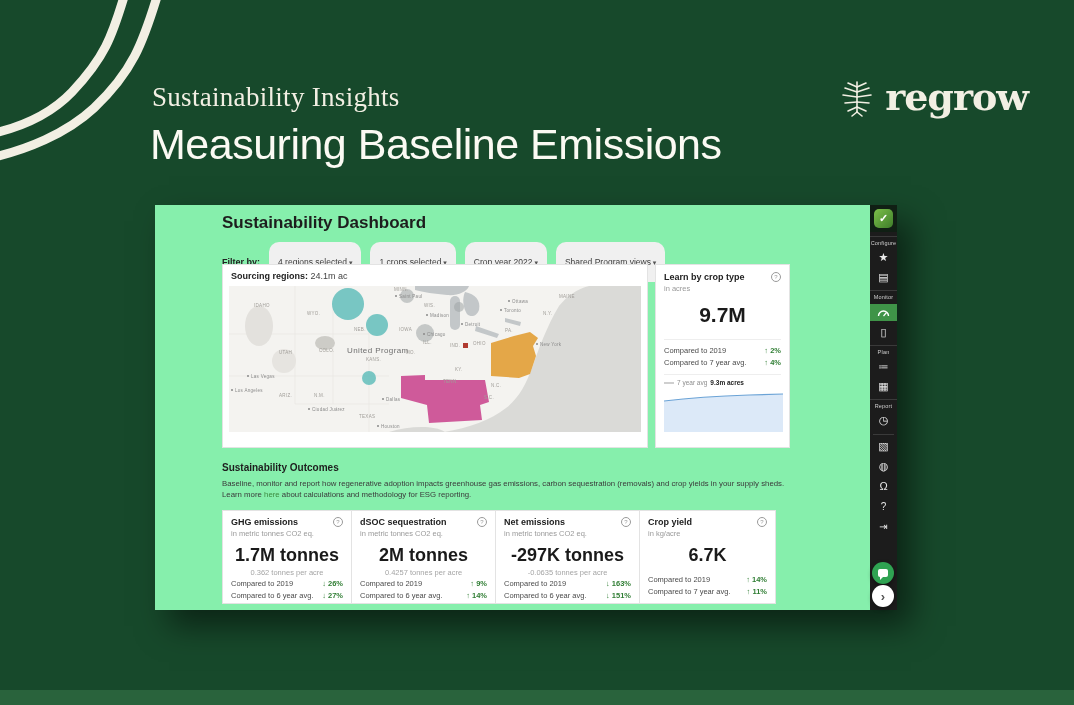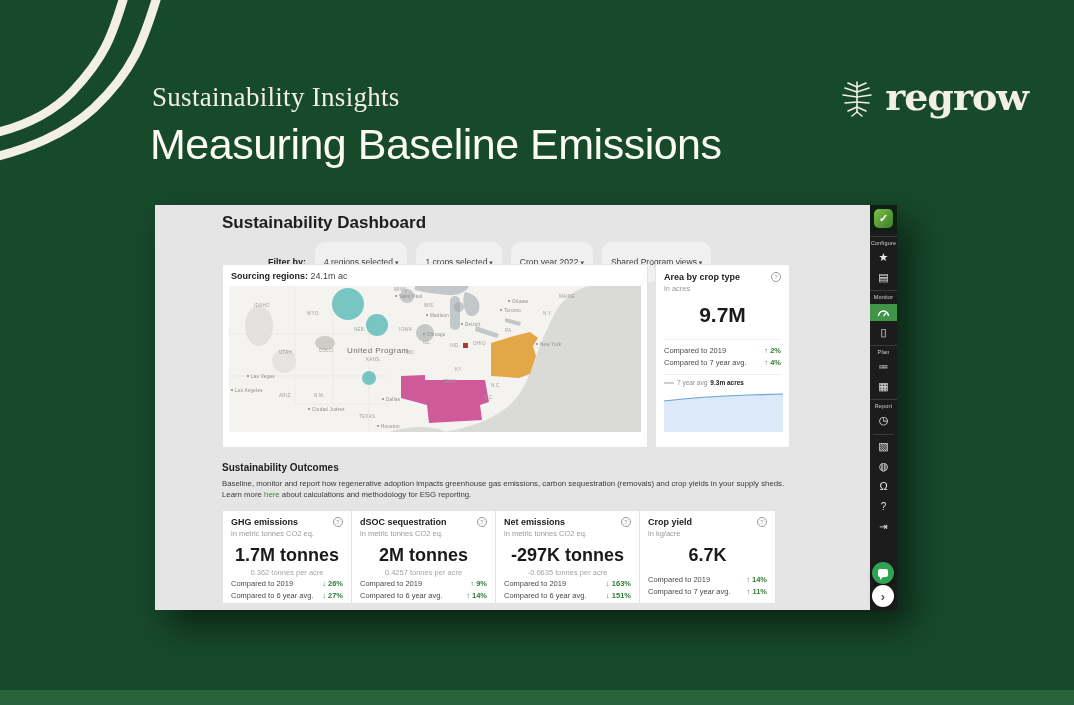--- a/index.html
+++ b/index.html
@@ -22,24 +22,24 @@
     font-size:43px;color:#fbfaf3;letter-spacing:-.5px;font-weight:400;
   }
   .brand{position:absolute;right:46px;top:74px;display:flex;align-items:center;gap:6px;}
   .brand-word{font-family:"DejaVu Serif",serif;font-weight:700;font-size:38px;color:#f2efe3;letter-spacing:-1px;}
 
   
   .window{
     position:absolute;left:155px;top:205px;width:742px;height:405px;
     display:flex;box-shadow:14px 16px 30px rgba(0,0,0,.5);
   }
-  .main{position:relative;width:715px;height:405px;background:#e5e5e5;}
+  .main{position:relative;width:715px;height:405px;background:#86efac;}
   .dash-title{position:absolute;left:67px;top:8px;font-size:17px;font-weight:700;color:#1d1d1d;}
   .filter-row{position:absolute;left:67px;top:37px;display:flex;align-items:center;gap:9px;}
-  .filter-label{font-size:9px;font-weight:700;color:#222;margin-left:46px;}
+  .filter-label{font-size:9px;font-weight:700;color:#222;}
   .chip{
     background:#f0f0f0;border-radius:10px;padding:15px 9px;font-size:8.5px;color:#3c3c3c;cursor:pointer;
   }
   .chip::after{content:" ▾";font-size:7px;color:#555;}
 
   
   .card{border:1px solid #e3e3e3;background:#fff;box-sizing:border-box;}
   .map-card{position:absolute;left:67px;top:59px;width:426px;height:184px;}
   .map-header{padding:6px 8px 3px 8px;font-size:9px;color:#444;}
   .map-header b{color:#222;}
@@ -249,21 +249,21 @@
             <span class="map-label city" style="left: 2px; top: 102px;">Los Angeles</span>
             <span class="map-label city" style="left: 153px; top: 111px;">Dallas</span>
             <span class="map-label city" style="left: 148px; top: 138px;">Houston</span>
             <span class="map-label city" style="left: 79px; top: 121px;">Ciudad Juárez</span>
           </div>
       </div>
     </div>
 
     <div class="card area-card">
       <div class="card-title-row">
-        <span class="card-title">Area by crop type</span>
+        <span class="card-title">Learn by crop type</span>
         <span class="help-icon"></span>
       </div>
       <div class="card-unit">in acres</div>
       <div class="big-value">9.7M</div>
       <div class="cmp-block">
         <div class="cmp-row">
           <span>Compared to 2019</span>
           <span class="cmp-val"><span>↑</span> <span>2%</span></span>
         </div>
         <div class="cmp-row">

